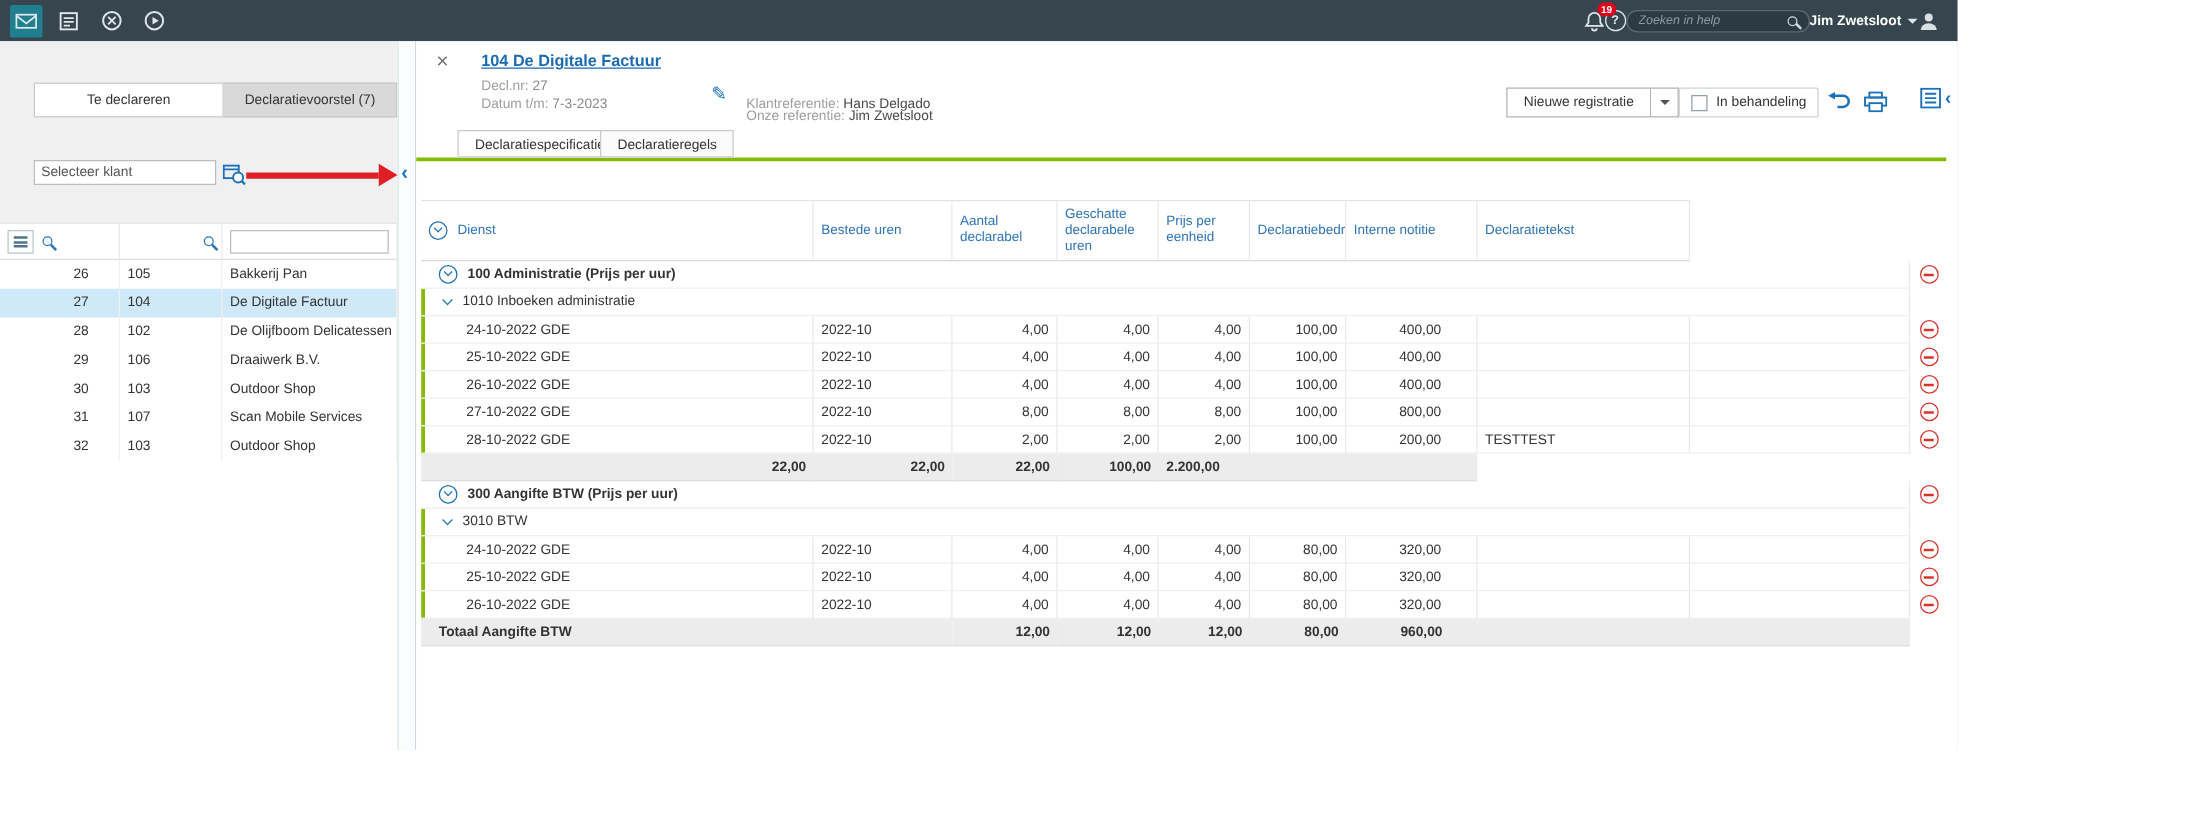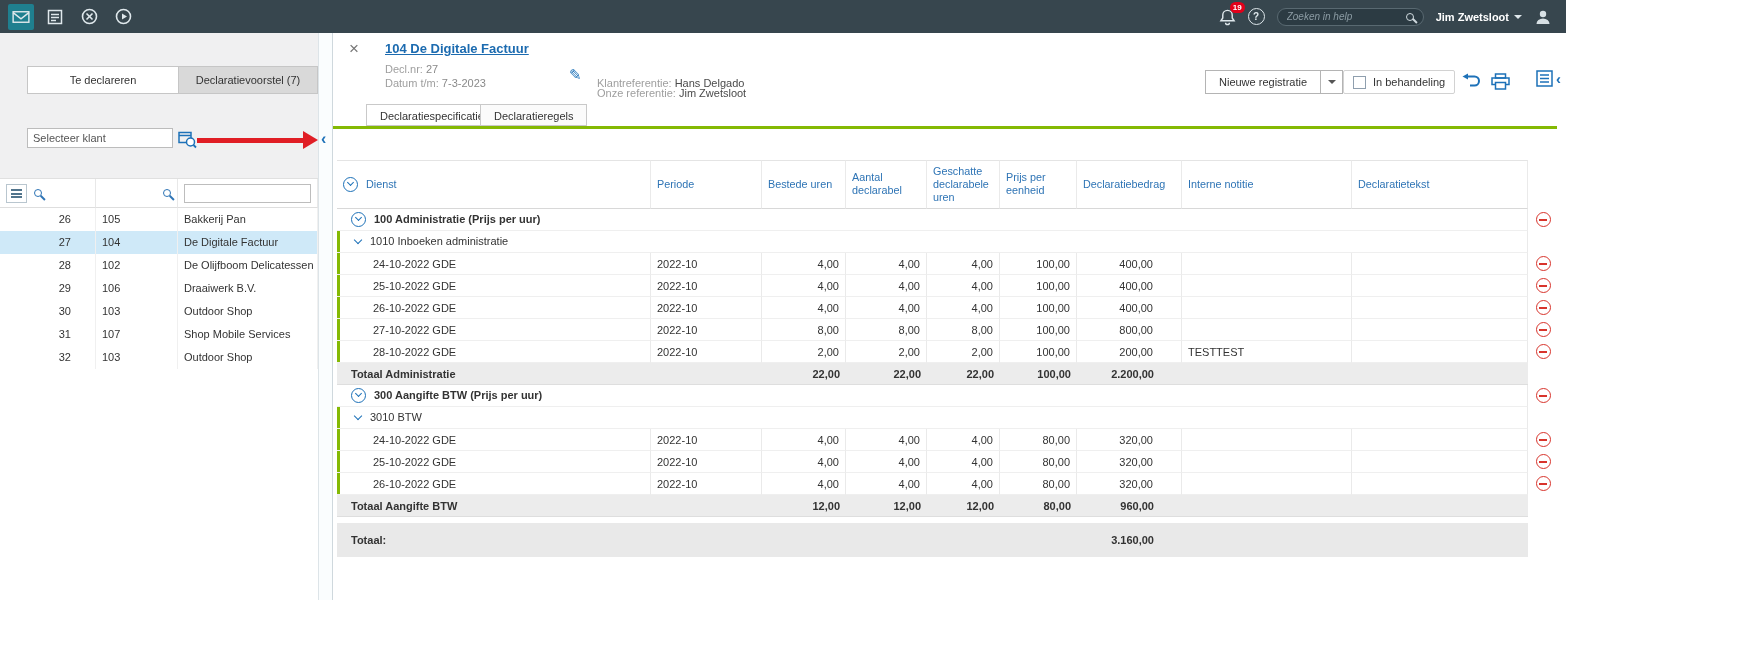--- a/index.html
+++ b/index.html
@@ -5,21 +5,21 @@
   * { box-sizing: border-box; margin: 0; padding: 0; }
   body { width:1749px; height:669px; background:#fff; font-family:"Liberation Sans", sans-serif; position:relative; font-size:11px; color:#333; }
   .page { position:absolute; inset:0; }
   .window { position:absolute; left:0; top:0; width:1566px; height:600px; background:#fff; border-right:1px solid #dcdcdc; border-bottom:1px solid #dcdcdc; }
 
   
   .topbar { position:absolute; left:0; top:0; width:1566px; height:33px; background:#37464e; display:flex; align-items:center; }
   .tb-icons { display:flex; align-items:center; gap:8px; padding-left:8px; }
   .tb-ic { width:26px; height:26px; display:inline-flex; align-items:center; justify-content:center; color:#dfe8ec; cursor:pointer; }
   .tb-ic.first { background:#1f7f8f; border-radius:2px; }
-  .tb-right { margin-left:auto; display:flex; align-items:center; gap:12px; padding-right:14px; }
+  .tb-right { margin-left:auto; display:flex; align-items:center; gap:0; padding-right:14px; }
   .bell-wrap { position:relative; display:inline-flex; cursor:pointer; }
   .badge { position:absolute; top:-6px; right:-9px; background:#e2001a; color:#fff; font-size:8px; font-weight:bold; border-radius:8px; padding:1px 3px; line-height:1.2; }
   .help-circ { width:17px; height:17px; border:1.5px solid #dfe8ec; border-radius:50%; color:#dfe8ec; font-size:10px; font-weight:bold; display:inline-flex; align-items:center; justify-content:center; cursor:pointer; }
   .searchbox { display:inline-flex; align-items:center; background:#2c3b43; border:1px solid #596971; border-radius:9px; height:18px; padding:0 9px; gap:7px; }
   .searchbox input { background:transparent; border:none; outline:none; width:112px; color:#cfd9de; font-size:10px; font-family:Liberation Sans, sans-serif; }
   .searchbox input::placeholder { color:#8b9ba3; font-style:italic; }
   .mag { width:8px; height:8px; border:1.5px solid #2e74b5; border-radius:50%; position:relative; display:inline-block; }
   .mag::after { content:""; position:absolute; width:6px; height:1.5px; background:#2e74b5; right:-5px; bottom:-2px; transform:rotate(45deg); }
   .mag.white { border-color:#cfd9de; } .mag.white::after { background:#cfd9de; }
   .user { display:inline-flex; align-items:center; gap:5px; color:#fff; font-weight:bold; font-size:11px; cursor:pointer; }
@@ -228,21 +228,21 @@
               <div class="lcell lc3">Draaiwerk B.V.</div>
             </div>
             <div class="lrow">
               <div class="lcell lc1">30</div>
               <div class="lcell lc2">103</div>
               <div class="lcell lc3">Outdoor Shop</div>
             </div>
             <div class="lrow">
               <div class="lcell lc1">31</div>
               <div class="lcell lc2">107</div>
-              <div class="lcell lc3">Shop Mobile Services</div>
+              <div class="lcell lc3">Scan Mobile Services</div>
             </div>
             <div class="lrow">
               <div class="lcell lc1">32</div>
               <div class="lcell lc2">103</div>
               <div class="lcell lc3">Outdoor Shop</div>
             </div>
           </div>
       </div>
     </div>
 
@@ -310,21 +310,20 @@
       <div class="greenline"></div>
 
       <div class="dtable">
         <div class="drow dheader">
           <div class="dcell hc">
             <span class="circ">
                 <span class="chev sm"></span>
               </span>
             <span>Dienst</span>
           </div>
-          <div class="dcell hc">Periode</div>
           <div class="dcell hc">Bestede uren</div>
           <div class="dcell hc">Aantal declarabel</div>
           <div class="dcell hc">Geschatte declarabele uren</div>
           <div class="dcell hc">Prijs per eenheid</div>
           <div class="dcell hc">Declaratiebedrag</div>
           <div class="dcell hc">Interne notitie</div>
           <div class="dcell hc">Declaratietekst</div>
           <div class="dcell gut"></div>
         </div>
         <div>
@@ -410,21 +409,20 @@
               <div class="dcell c-geschat num">2,00</div>
               <div class="dcell c-prijs num">100,00</div>
               <div class="dcell c-bedrag num">200,00</div>
               <div class="dcell c-notitie">TESTTEST</div>
               <div class="dcell c-tekst"></div>
               <div class="dcell gut">
                 <span class="minus"></span>
               </div>
             </div>
             <div class="drow trow">
-              <div class="dcell span2 tlabel">Totaal Administratie</div>
               <div class="dcell num">22,00</div>
               <div class="dcell num">22,00</div>
               <div class="dcell num">22,00</div>
               <div class="dcell num">100,00</div>
               <div class="dcell num c-bedrag">2.200,00</div>
               <div class="dcell span2"></div>
               <div class="dcell gut"></div>
             </div>
             <div class="drow grow">
               <div class="dcell span9 gcell">
@@ -490,27 +488,20 @@
               <div class="dcell span2 tlabel">Totaal Aangifte BTW</div>
               <div class="dcell num">12,00</div>
               <div class="dcell num">12,00</div>
               <div class="dcell num">12,00</div>
               <div class="dcell num">80,00</div>
               <div class="dcell num c-bedrag">960,00</div>
               <div class="dcell span2"></div>
               <div class="dcell gut"></div>
             </div>
             <div class="gtgap"></div>
-            <div class="drow gtrow">
-              <div class="dcell span2 tlabel">Totaal:</div>
-              <div class="dcell span4"></div>
-              <div class="dcell num c-bedrag">3.160,00</div>
-              <div class="dcell span2"></div>
-              <div class="dcell gut"></div>
-            </div>
           </div>
       </div>
     </div>
   </div>
 
   <div class="red-arrow">
     <span class="shaft"></span>
       <span class="head"></span>
   </div>
 </div>

